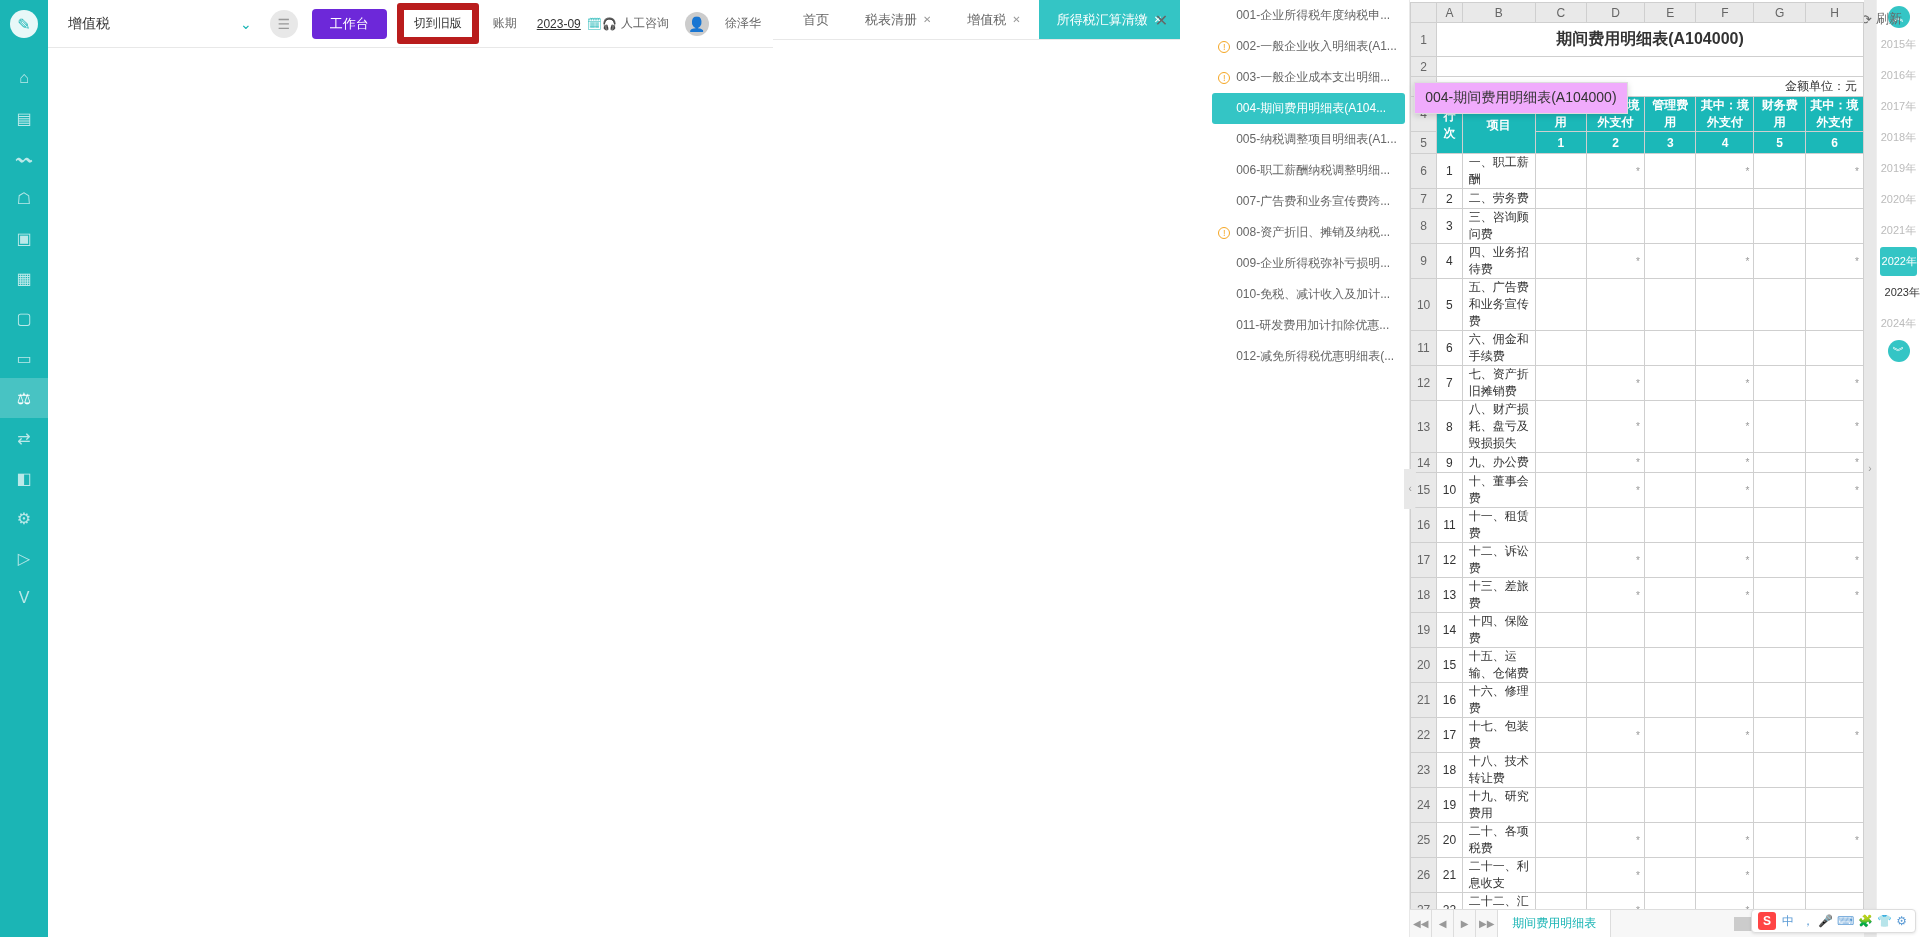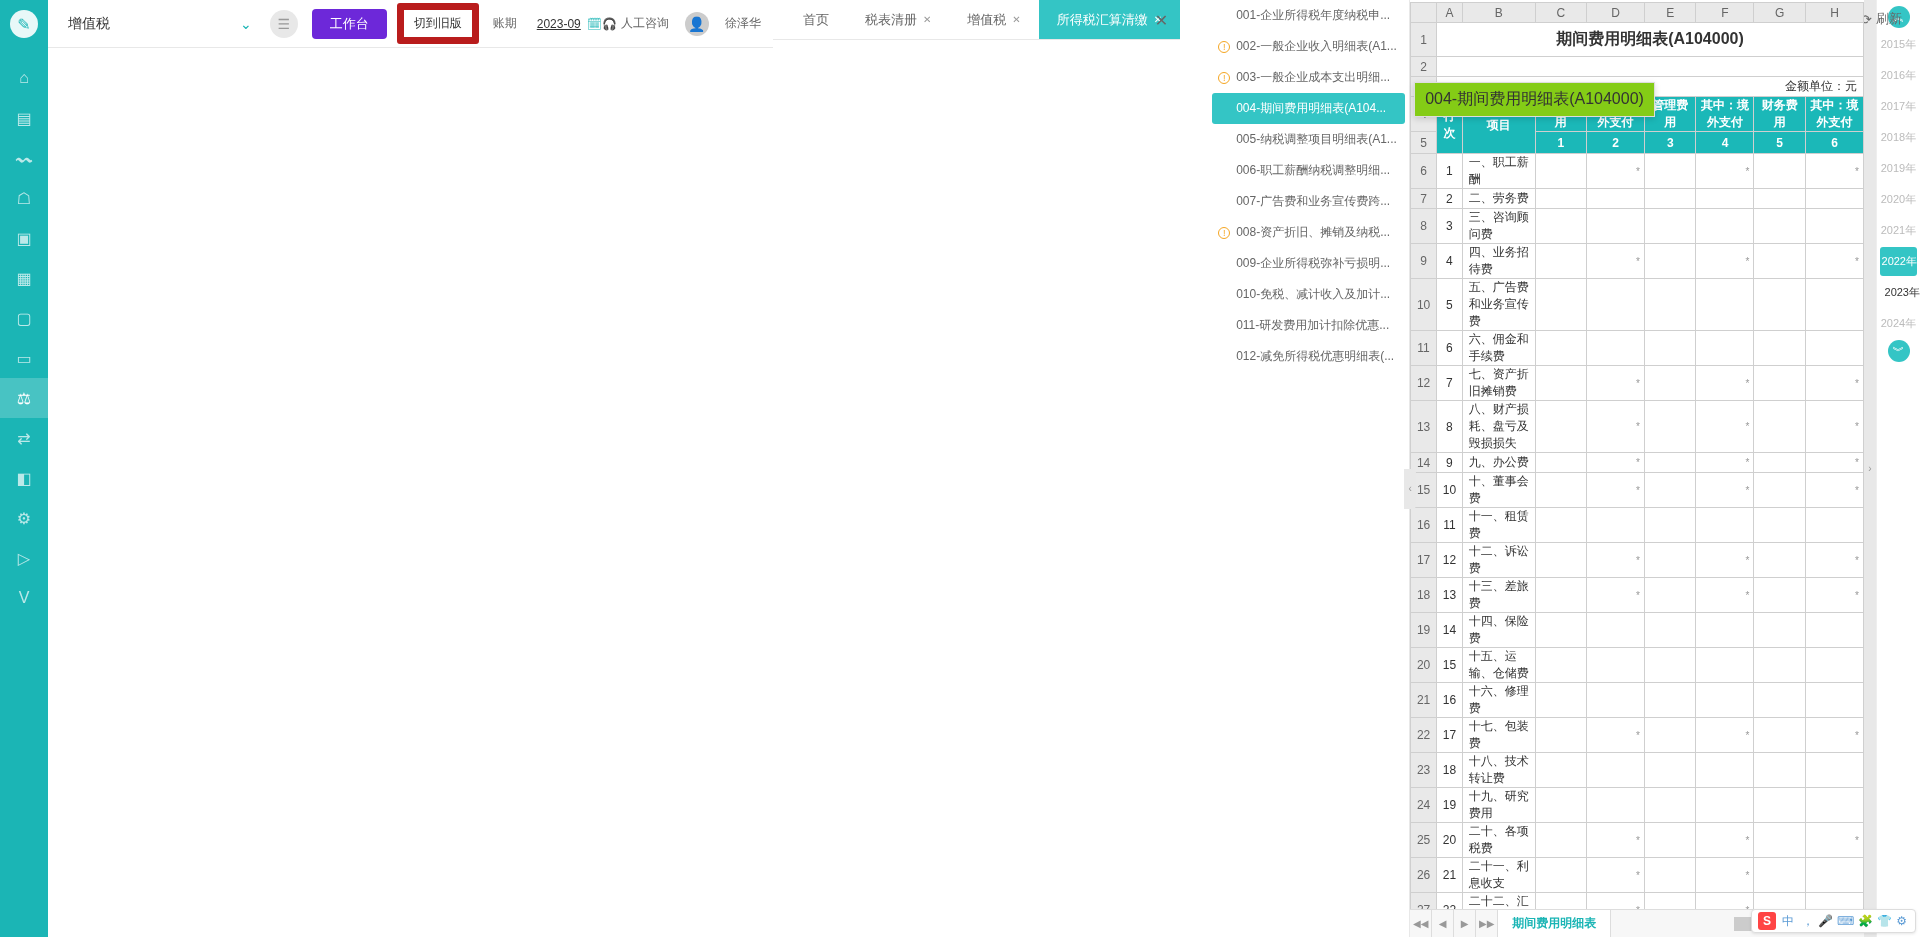--- a/index.html
+++ b/index.html
@@ -45,21 +45,21 @@
 .form-list-panel { width: 230px; border-right: 1px solid #e8e8e8; background: #fff; display: flex; flex-direction: column; overflow: hidden; }
 .warning-banner { color: #f5222d; font-size: 12px; padding: 10px 12px 6px; line-height: 1.6; }
 .form-list { flex: 1; overflow-y: auto; padding-left: 28px; }
 .form-item { padding: 7px 12px 7px 28px; color: #666; font-size: 12px; cursor: pointer; white-space: nowrap; overflow: hidden; text-overflow: ellipsis; position: relative; }
 .form-item .warn { position: absolute; left: 10px; top: 50%; transform: translateY(-50%); width: 12px; height: 12px; border-radius: 50%; border: 1px solid #f5a623; color: #f5a623; font-size: 9px; display: flex; align-items: center; justify-content: center; }
 .form-item.active { background: #34c5c5; color: #fff; border-radius: 3px; margin: 0 4px; padding-left: 24px; }
 .panel-collapse { position: absolute; left: 224px; top: 50%; width: 12px; height: 40px; background: #e8e8e8; border-radius: 0 4px 4px 0; display: flex; align-items: center; justify-content: center; color: #999; cursor: pointer; z-index: 5; font-size: 10px;}
 
 
 .sheet-area { flex: 1; display: flex; flex-direction: column; background: #fff; position: relative; }
-.tooltip-pop { position: absolute; left: 4px; top: 82px; background: #84cc16; border: 1px solid #ddd; box-shadow: 0 2px 6px rgba(0,0,0,0.15); padding: 6px 10px; font-size: 16px; color: #333; z-index: 10; }
+.tooltip-pop { position: absolute; left: 4px; top: 82px; background: #f0abfc; border: 1px solid #ddd; box-shadow: 0 2px 6px rgba(0,0,0,0.15); padding: 6px 10px; font-size: 14px; color: #333; z-index: 10; }
 .toolbar-right { position: absolute; right: 18px; top: -1px; display: flex; gap: 20px; align-items: center; height: 40px; }
 .toolbar-right .tbtn { color: #666; cursor: pointer; display: flex; align-items: center; gap: 4px; font-size: 13px;}
 .sheet-scroll { flex: 1; overflow: auto; padding-top: 2px; }
 table.sheet { border-collapse: collapse; table-layout: fixed; }
 table.sheet th, table.sheet td { border: 1px solid #cfcfcf; font-size: 12px; height: 20px; padding: 0 4px; text-align: center; vertical-align: middle; background: #fff; }
 table.sheet th { background: #e9e9e9; color: #666; font-weight: normal; }
 table.sheet .row-head { background: #e9e9e9; color: #666; width: 30px; }
 table.sheet .corner { background: #e9e9e9; width: 30px; }
 table.sheet td.title-cell { font-size: 16px; font-weight: bold; height: 34px; border: 1px solid #cfcfcf; }
 table.sheet td.unit-cell { text-align: right; padding-right: 6px; font-family: Liberation Mono, monospace; }
@@ -68,21 +68,21 @@
 table.sheet td.item-cell { text-align: left; padding-left: 6px; }
 table.sheet td.num-cell { width: 30px; }
 table.sheet td.data-cell { text-align: right; padding-right: 4px; color: #999; font-size: 10px;}
 .col-a { width: 30px; }
 .col-b { width: 118px; }
 .col-c,.col-d,.col-e,.col-f,.col-g,.col-h { width: 88px; }
 
 
 .sheet-bottom { height: 28px; border-top: 1px solid #ddd; display: flex; align-items: center; background: #f7f7f7; }
 .sheet-bottom .nav-btn { width: 22px; display: flex; align-items: center; justify-content: center; color: #999; cursor: pointer; border-right: 1px solid #ddd; height: 100%; font-size: 10px; }
-.sheet-bottom .sheet-tab { padding: 0 14px; height: 100%; display: flex; align-items: center; background: #fff; border-right: 1px solid #ddd; color: #1bb5b5; font-weight: bold; cursor: pointer; }
+.sheet-bottom .sheet-tab { padding: 0 14px; height: 100%; display: flex; align-items: center; background: #fff; border-right: 1px solid #ddd; color: #1bb5b5; font-weight: normal; cursor: pointer; }
 .sheet-bottom .scroll-track { flex: 1; background: #eee; height: 14px; margin-left: auto; margin-right: 8px; max-width: 600px; position: relative; }
 .sheet-bottom .scroll-thumb { position: absolute; left: 0; top: 0; height: 100%; width: 40px; background: #ccc; }
 
 
 .year-rail { width: 44px; background: #fff; border-left: 1px solid #eee; display: flex; flex-direction: column; align-items: center; padding-top: 6px; gap: 2px; }
 .year-rail .rail-btn { width: 22px; height: 22px; border-radius: 50%; background: #34c5c5; color: #fff; display: flex; align-items: center; justify-content: center; font-size: 12px; cursor: pointer; }
 .year-rail .year { font-size: 11px; color: #bbb; padding: 7px 0; cursor: pointer; width: 100%; text-align: center; }
 .year-rail .year.enabled { color: #333; text-align: right; }
 .year-rail .year.active { background: #34c5c5; color: #fff; border-radius: 3px; margin: 0 3px; width: calc(100% - 6px); }
 .expand-handle { width: 12px; background: #e8e8e8; color: #999; display: flex; align-items: center; justify-content: center; cursor: pointer; font-size: 10px; }

